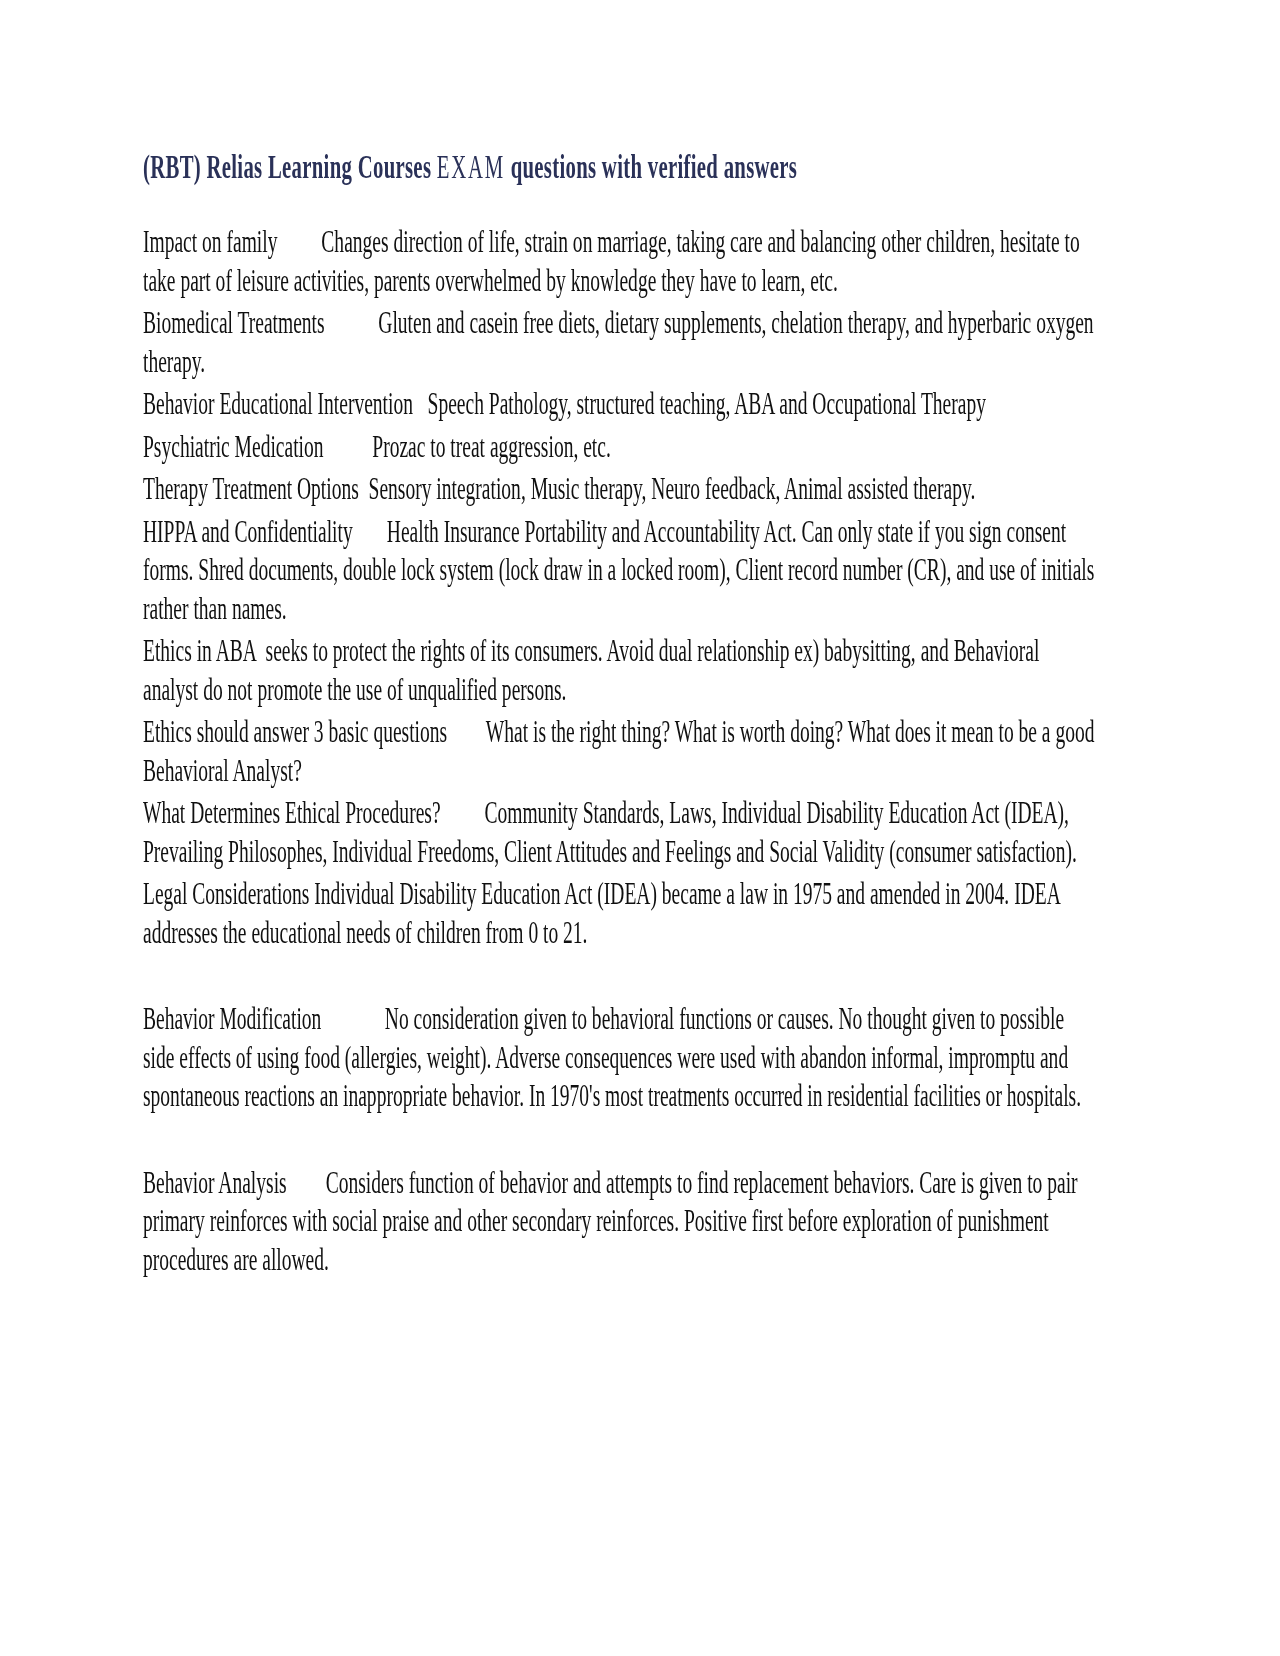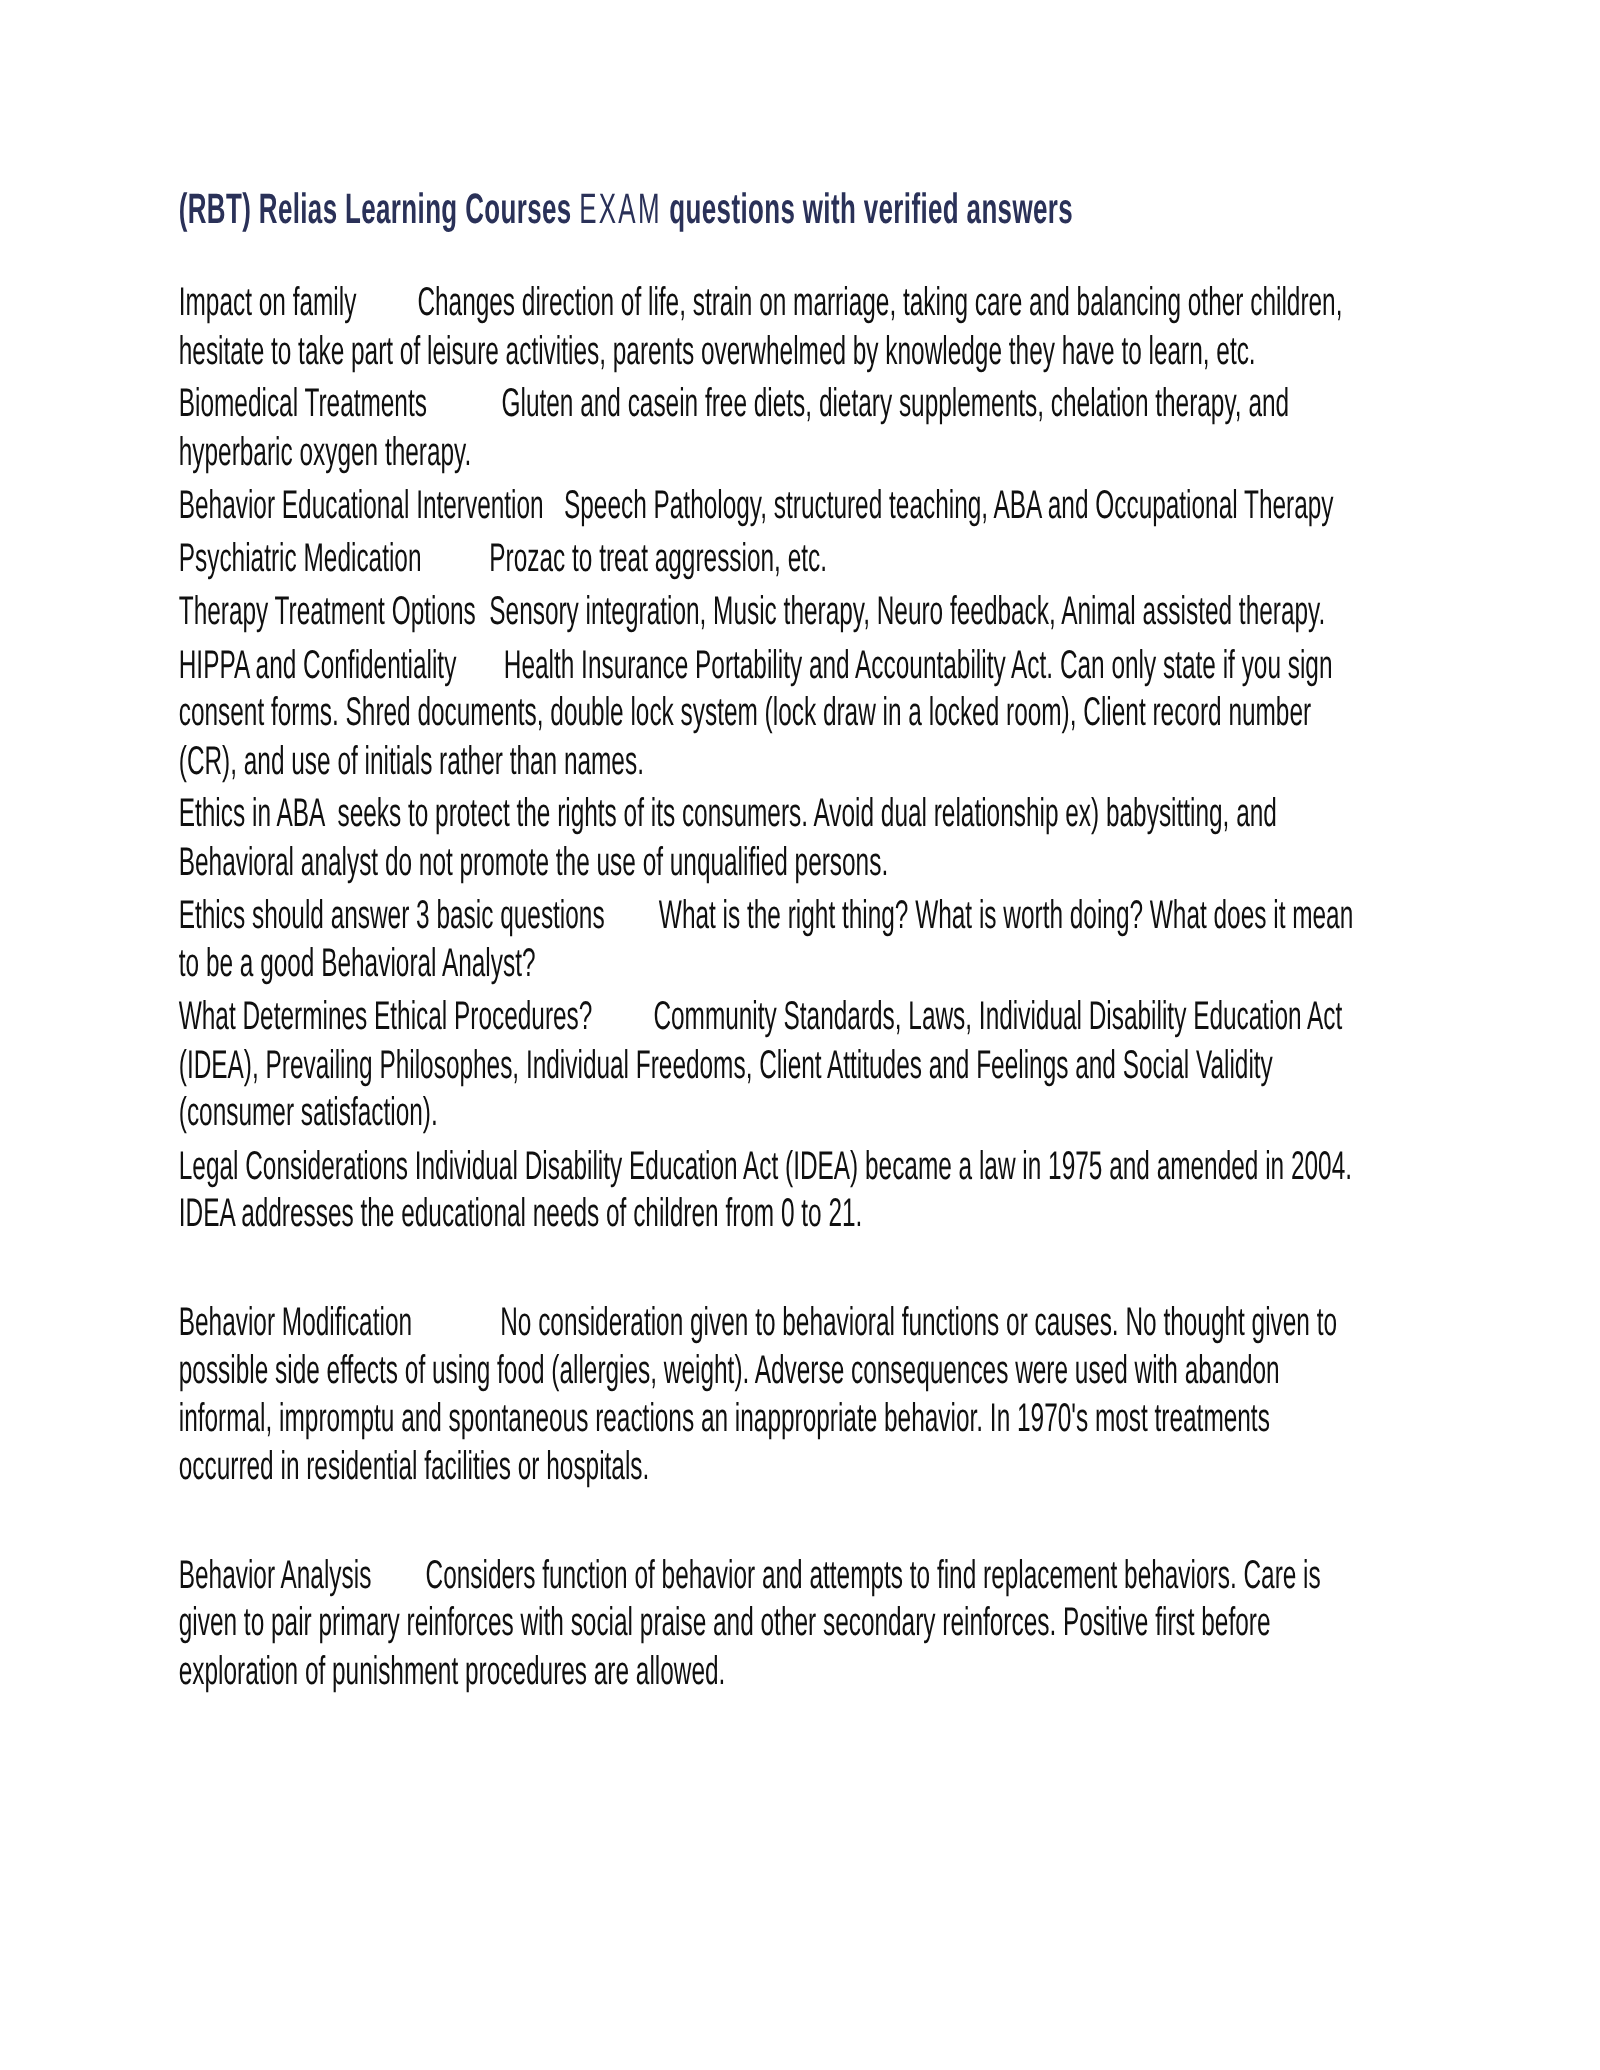--- a/index.html
+++ b/index.html
@@ -6,21 +6,21 @@
     margin: 0;
     padding: 0;
     background: #ffffff;
   }
   .sheet {
     position: relative;
     width: 1137px;
     height: 1656px;
     background: #ffffff;
     overflow: hidden;
-    font-family: Liberation Sans, sans-serif;
+    font-family: Liberation Serif, serif;
   }
   
   .content {
     position: absolute;
     left: 143px;
     top: 146px;
     width: 1560px;
     transform: scaleX(0.61);
     transform-origin: left top;
   }

